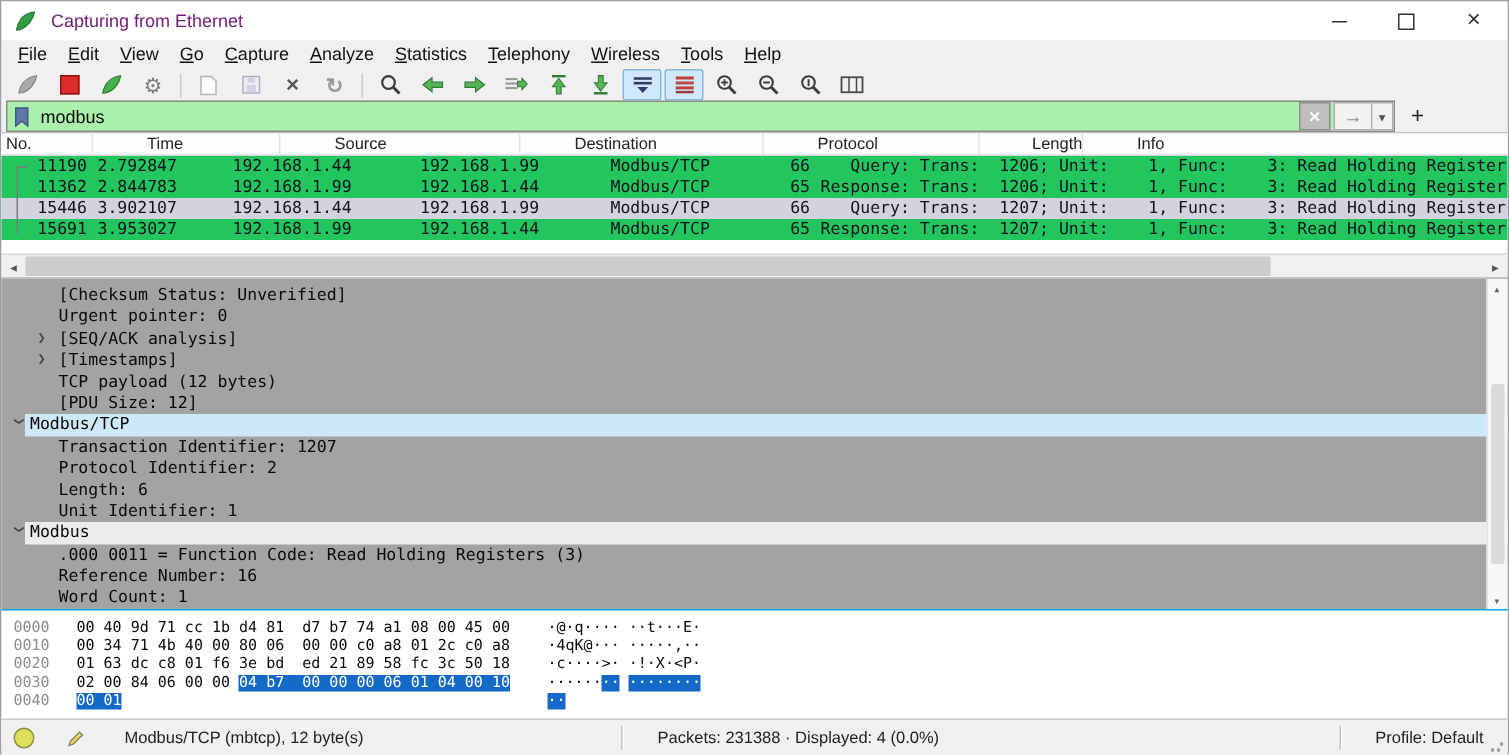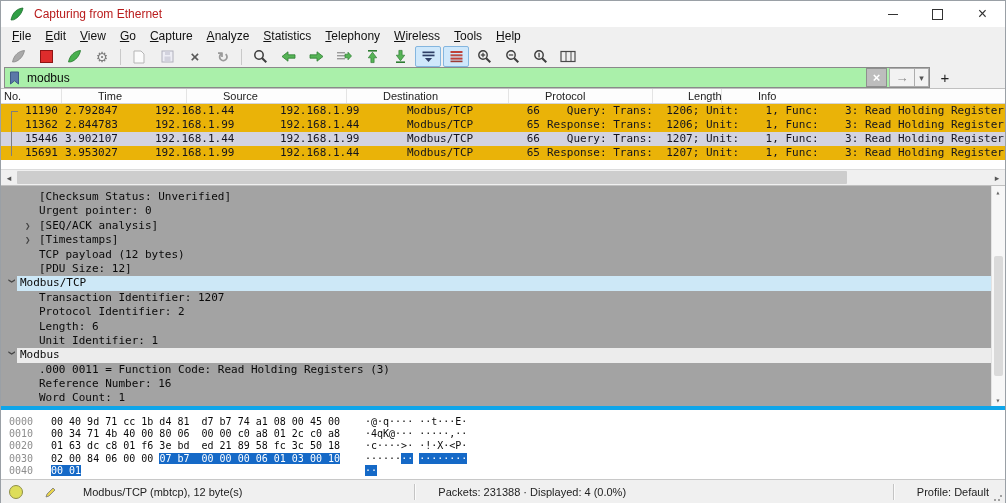--- a/index.html
+++ b/index.html
@@ -3,21 +3,21 @@
 <meta charset="utf-8">
 <style>
   html,body{margin:0;padding:0;width:1006px;height:503px;overflow:hidden;background:#fff;}
   .win{position:absolute;inset:0;width:1006px;height:503px;background:#f0f0f0;
        font-family:"Liberation Sans",sans-serif;border:1px solid #9aa0a6;box-sizing:border-box;}
   .abs{position:absolute;box-sizing:border-box;}
 
   
   .titlebar{left:0;top:0;right:0;height:26px;background:#ffffff;display:flex;align-items:center;}
   .app-icon{margin-left:8px;display:flex;align-items:center;}
-  .title{margin-left:9px;font-size:12px;color:#b91c1c;}
+  .title{margin-left:9px;font-size:12px;color:#701a75;}
   .winbtns{margin-left:auto;display:flex;height:100%;}
   .wbtn{width:45px;height:100%;display:flex;align-items:center;justify-content:center;color:#333;}
   .glyph-min{width:10px;height:1px;background:#333;display:block;}
   .glyph-max{width:9px;height:9px;border:1px solid #333;display:block;}
   .glyph-close{font-size:16px;line-height:1;color:#333;}
 
   
   .menubar{left:0;top:26px;right:0;height:19px;background:#f0f0f0;display:flex;padding-left:4px;}
   .menu-item{display:inline-block;padding:2px 7px;font-size:12px;color:#111;}
   .menu-item::first-letter{text-decoration:underline;}
@@ -41,21 +41,21 @@
   .fclear{width:19px;background:#bdbdbd;border:1px solid #8f8f8f;color:#fff;font-size:13px;font-weight:bold;margin-right:2px;}
   .fapply{width:24px;background:#f2f2f2;border:1px solid #adadad;color:#8a8a8a;font-size:13px;font-weight:bold;}
   .fcaret{width:13px;background:#f2f2f2;border:1px solid #adadad;border-left:none;color:#555;font-size:9px;}
   .fplus{margin-left:6px;font-size:15px;color:#222;width:18px;text-align:center;}
 
   
   .plist{left:0;top:87px;right:0;height:81px;background:#ffffff;border-top:1px solid #c0c0c0;font-family:"DejaVu Sans Mono",monospace;}
   .phead{display:flex;height:14px;background:#fdfdfd;border-bottom:1px solid #d5d5d5;font-family:"Liberation Sans",sans-serif;font-size:11px;color:#222;gap:33px;}
   .phead .hc{border-right:1px solid #e4e4e4;padding:0 0 0 3px;line-height:14px;white-space:nowrap;overflow:hidden;}
   .rows{position:relative;}
-  .prow{display:flex;height:14px;background:#eab308;font-size:11px;color:#14141e;line-height:14px;white-space:pre;}
+  .prow{display:flex;height:14px;background:#22c55e;font-size:11px;color:#14141e;line-height:14px;white-space:pre;}
   .prow.sel{background:#d3d3e0;}
   .c-no{width:57px;text-align:right;padding-right:5px;}
   .c-time{width:88px;padding-left:2px;}
   .c-src{width:123px;padding-left:2px;}
   .c-dst{width:125px;padding-left:2px;}
   .c-proto{width:107px;padding-left:2px;}
   .c-len{width:26px;text-align:right;}
   .c-info{flex:1;padding-left:7px;overflow:hidden;}
   .bracket{position:absolute;left:10px;top:7px;width:6px;height:44px;border-left:1px solid #7d7d7d;border-top:1px solid #7d7d7d;}
 
@@ -74,21 +74,21 @@
   .drow.band{background:linear-gradient(to right,transparent 16px,#ececec 16px);}
   .exp{position:absolute;width:10px;color:#444;font-size:9px;top:0;}
   .exp.l0{left:6px;}
   .exp.l1{left:24px;}
   .exp.open{transform:rotate(90deg);}
   .vscroll{position:absolute;right:0;top:0;bottom:0;width:13px;background:#f7f7f7;border-left:1px solid #e3e3e3;}
   .varrow{position:absolute;left:0;width:12px;height:12px;color:#666;font-size:8px;display:flex;align-items:center;justify-content:center;}
   .vthumb{position:absolute;left:2px;width:9px;top:70px;height:120px;background:#dadada;border-radius:2px;}
 
   
-  .hexpane{left:0;top:405px;right:0;height:94px;background:#ffffff;border-top:4px solid #0ea5e9;
+  .hexpane{left:0;top:405px;right:0;height:94px;background:#ffffff;border-top:1px solid #0ea5e9;
            font-family:"DejaVu Sans Mono",monospace;font-size:10px;padding-top:6px;}
   .xrow{display:flex;height:12.2px;line-height:12.2px;white-space:pre;}
   .xoff{width:34px;margin-left:8px;color:#8d8d8d;}
   .xhex{width:308px;margin-left:8px;color:#0a0a0a;}
   .xasc{margin-left:6px;color:#0a0a0a;}
   .bsel{background:#1569c7;color:#ffffff;}
 
   
   .statusbar{left:0;top:478px;right:0;height:25px;background:#f0f0f0;border-top:1px solid #c8c8c8;
              display:flex;align-items:center;font-size:11px;color:#222;gap:12px;}
@@ -374,21 +374,21 @@
       <span class="xhex"><span>00 34 71 4b 40 00 80 06  00 00 c0 a8 01 2c c0 a8</span><span class="bsel"></span></span>
       <span class="xasc"><span>·4qK@··· ·····,··</span><span class="bsel"></span><span></span><span class="bsel"></span></span>
     </div>
     <div class="xrow">
       <span class="xoff">0020</span>
       <span class="xhex"><span>01 63 dc c8 01 f6 3e bd  ed 21 89 58 fc 3c 50 18</span><span class="bsel"></span></span>
       <span class="xasc"><span>·c····&gt;· ·!·X·&lt;P·</span><span class="bsel"></span><span></span><span class="bsel"></span></span>
     </div>
     <div class="xrow">
       <span class="xoff">0030</span>
-      <span class="xhex"><span>02 00 84 06 00 00 </span><span class="bsel">07 b7  00 00 00 06 01 03 00 10</span></span>
+      <span class="xhex"><span>02 00 84 06 00 00 </span><span class="bsel">04 b7  00 00 00 06 01 04 00 10</span></span>
       <span class="xasc"><span>······</span><span class="bsel">··</span><span> </span><span class="bsel">········</span></span>
     </div>
     <div class="xrow">
       <span class="xoff">0040</span>
       <span class="xhex"><span></span><span class="bsel">00 01</span></span>
       <span class="xasc"><span></span><span class="bsel">··</span><span></span><span class="bsel"></span></span>
     </div>
   </div>
 
   <div class="statusbar abs">

